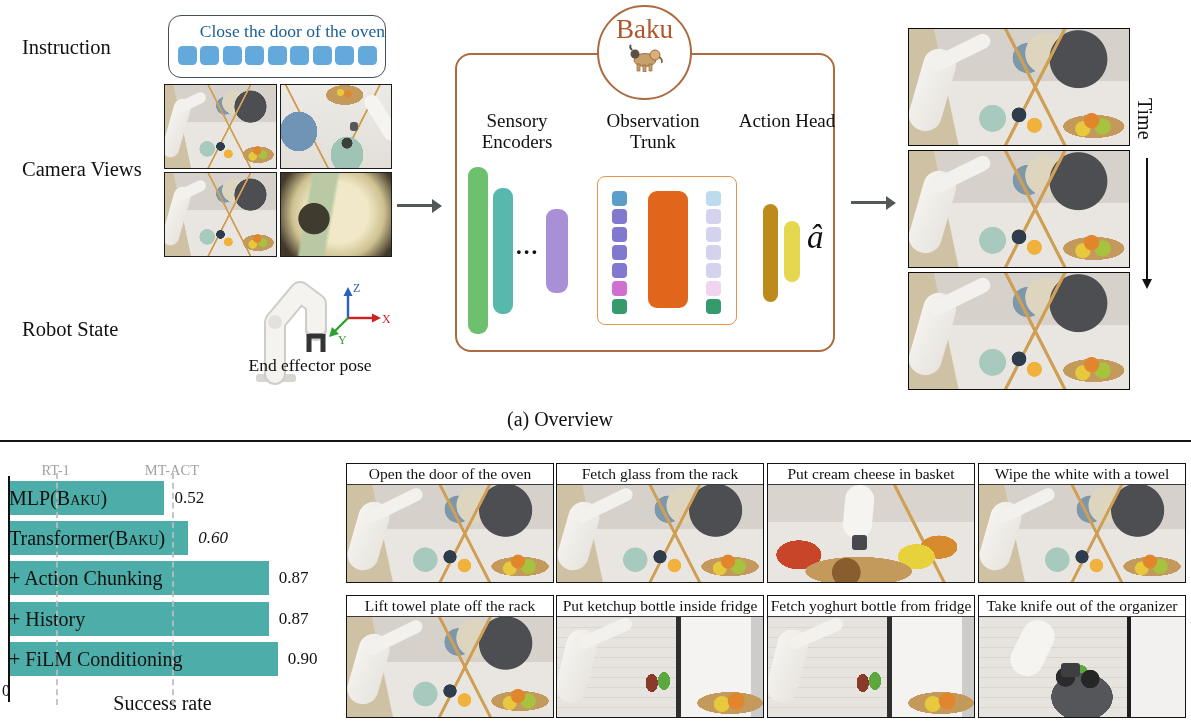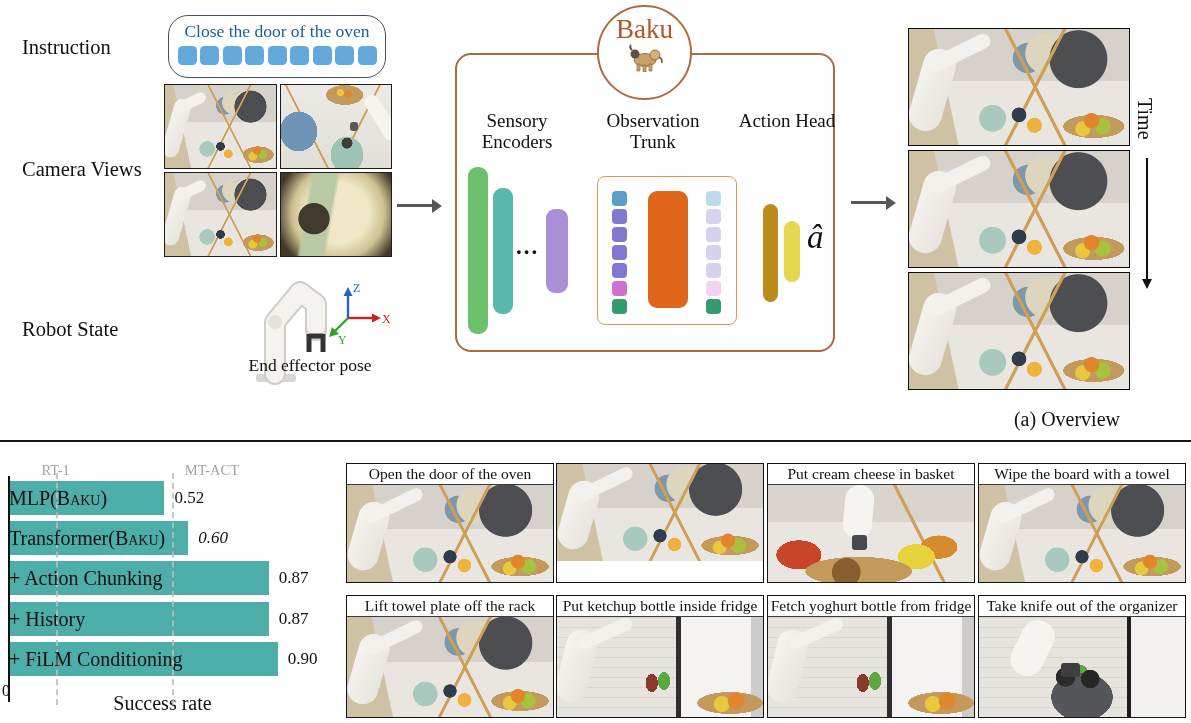--- a/index.html
+++ b/index.html
@@ -6,21 +6,21 @@
   #page{position:relative;width:1191px;height:723px;background:#fff;overflow:hidden;
         font-family:"Liberation Serif", serif;color:#111;}
   #page *{box-sizing:border-box;}
   .abs{position:absolute;}
 
   
   .row-lbl{font-size:20.5px;}
 
   
   .instruction-box{left:168px;top:15px;width:218px;height:63px;border:1.6px solid #42505e;
-                   border-radius:20px;background:#fff;text-align:center;padding-top:5px;}
+                   border-radius:13px;background:#fff;text-align:right;padding-top:5px;}
   .instruction-text{font-size:17.5px;line-height:20px;white-space:nowrap;}
   .tok-row{display:flex;gap:3.5px;justify-content:center;margin-top:5px;}
   .tok{width:19px;height:19px;border-radius:4.5px;}
 
   
   .cam-grid{left:164px;top:84px;width:228px;height:173px;display:grid;
             grid-template-columns:1fr 1fr;grid-template-rows:1fr 1fr;gap:3px;}
   .cell{border:1px solid #1c1c1c;overflow:hidden;}
   .cell .ph{width:100%;height:100%;}
 
@@ -49,21 +49,21 @@
   .time-arrow{left:1146px;top:158px;width:2px;height:122px;background:#111;}
   .time-arrow::after{content:'';position:absolute;left:-4.5px;bottom:-9px;
     border-top:10px solid #111;border-left:5.5px solid transparent;border-right:5.5px solid transparent;}
   .time-label{left:1133px;top:98px;writing-mode:vertical-rl;font-size:20px;}
 
   
   .right-stack{left:908px;top:28px;width:222px;display:flex;flex-direction:column;gap:4px;}
   .shot{height:118px;border:1.5px solid #0c0c0c;overflow:hidden;}
   .shot .ph{width:100%;height:100%;}
 
-  .subcap{left:0;top:408px;width:1120px;text-align:right;font-size:20px;}
+  .subcap{left:0;top:408px;width:1120px;text-align:center;font-size:20px;}
   .divider{left:0;top:440px;width:1191px;height:2px;background:#151515;}
 
   
   .chart{left:0;top:450px;width:342px;height:273px;}
   .chart .refline{position:absolute;top:23px;height:232px;width:0;
                   border-left:2px dashed #bdbdbd;opacity:.85;z-index:3;}
   .chart .reflbl{position:absolute;top:12px;width:70px;text-align:center;
                  font-size:14.5px;color:#a3a3a3;z-index:1;}
   .chart .yaxis{position:absolute;left:8px;top:26px;width:1.6px;height:226px;background:#111;z-index:1;}
   .chart .bar{position:absolute;left:9.5px;height:34px;z-index:2;}
@@ -302,38 +302,39 @@
         <div class="barval" style="top: 111.4px; left: 278.76px;">0.87</div>
         <div class="bar" style="top: 151.6px; width: 259.26px; background: rgb(77, 173, 168);"></div>
         <div class="barlbl" style="top: 151.6px;">+ History</div>
         <div class="barval" style="top: 151.6px; left: 278.76px;">0.87</div>
         <div class="bar" style="top: 191.8px; width: 268.2px; background: rgb(77, 173, 168);"></div>
         <div class="barlbl" style="top: 191.8px;">+ FiLM Conditioning</div>
         <div class="barval" style="top: 191.8px; left: 287.7px;">0.90</div>
         <div class="refline" style="left: 55.68px; border-left-color: rgb(189, 189, 189);"></div>
         <div class="reflbl" style="left: 20.68px;">RT-1</div>
         <div class="refline" style="left: 171.9px; border-left-color: rgb(189, 189, 189);"></div>
-        <div class="reflbl" style="left: 136.9px; margin-left: 40px;">MT-ACT</div>
+        <div class="reflbl" style="left: 136.9px;">MT-ACT</div>
       </div>
   </div>
 
   <div>
       <div class="card" style="left: 346px; top: 463px; height: 120px;">
         <div class="cap">Open the door of the oven</div>
         <div class="ph s-side"></div>
       </div>
       <div class="card" style="left: 556px; top: 463px; height: 120px;">
+        <div class="cap">Fetch glass from the rack</div>
         <div class="ph s-side"></div>
       </div>
       <div class="card" style="left: 767px; top: 463px; height: 120px;">
         <div class="cap">Put cream cheese in basket</div>
         <div class="ph s-basket"></div>
       </div>
       <div class="card" style="left: 978px; top: 463px; height: 120px;">
-        <div class="cap">Wipe the board with a towel</div>
+        <div class="cap">Wipe the white with a towel</div>
         <div class="ph s-side"></div>
       </div>
       <div class="card" style="left: 346px; top: 595px; height: 123px;">
         <div class="cap">Lift towel plate off the rack</div>
         <div class="ph s-side"></div>
       </div>
       <div class="card" style="left: 556px; top: 595px; height: 123px;">
         <div class="cap">Put ketchup bottle inside fridge</div>
         <div class="ph s-fridge"></div>
       </div>

